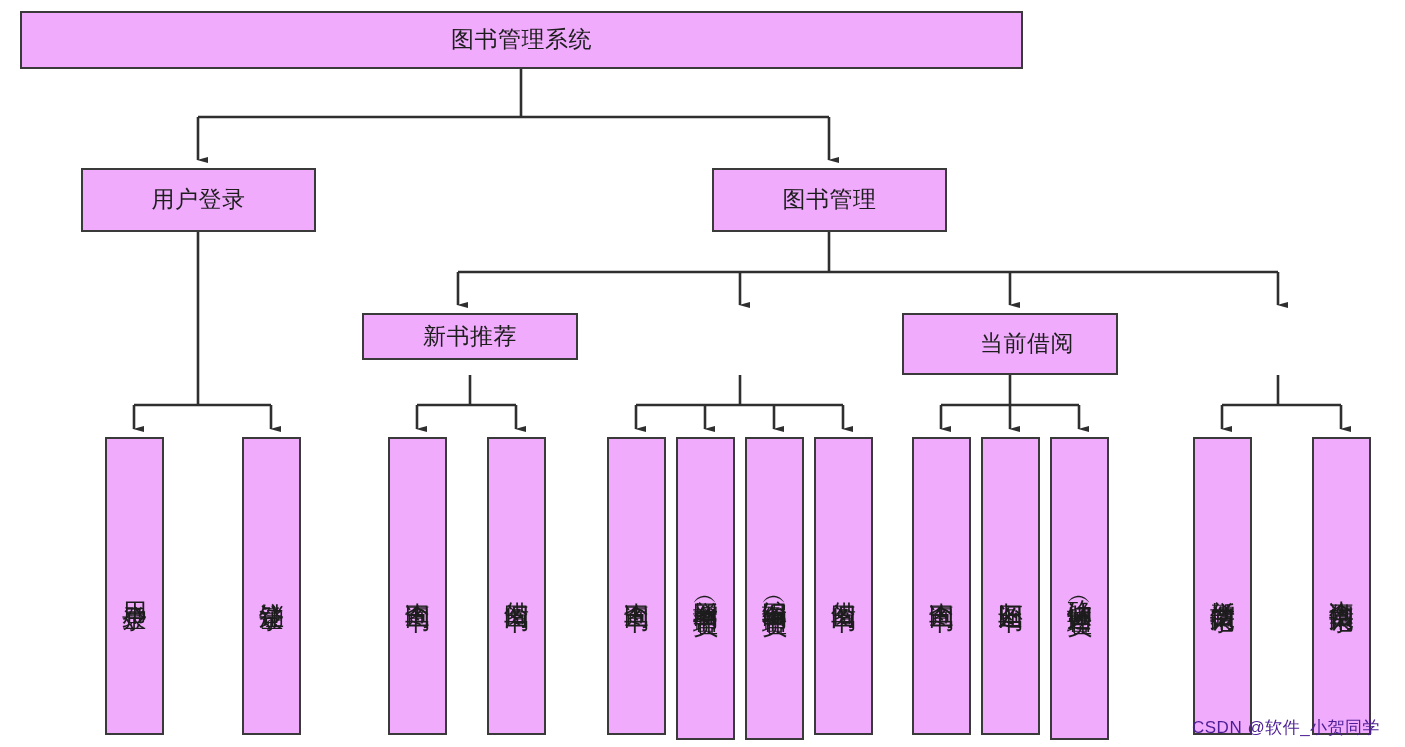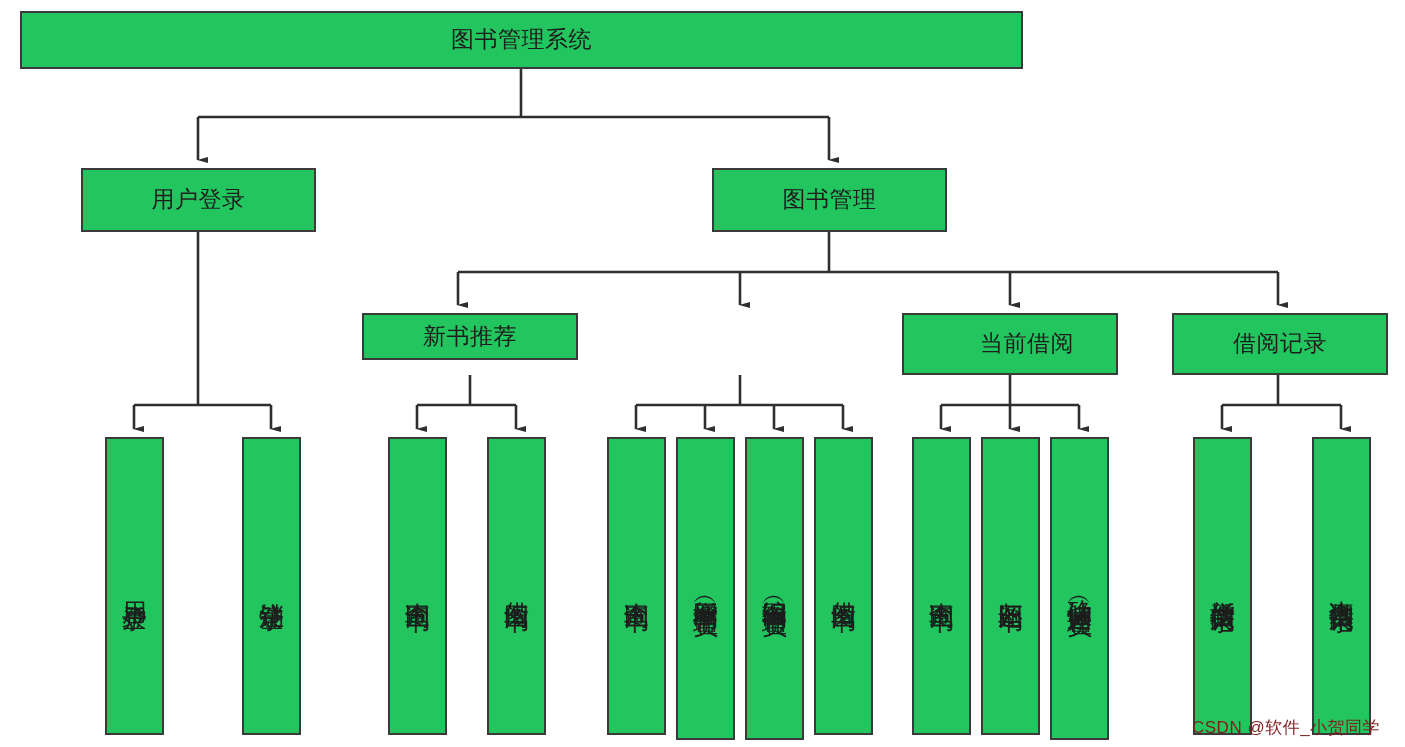--- a/index.html
+++ b/index.html
@@ -21,21 +21,21 @@
     position: absolute;
     left: 0;
     top: 0;
     width: 1405px;
     height: 747px;
     pointer-events: none;
   }
   .node {
     position: absolute;
     box-sizing: border-box;
-    background: #22c55e;
+    background: #f0abfc;
     border: 2px solid #3a3a3a;
     display: flex;
     align-items: center;
     justify-content: center;
     color: #1d1d1d;
   }
   .node .label {
     display: block;
     text-align: center;
     line-height: 1.18;
@@ -57,21 +57,21 @@
     writing-mode: vertical-rl;
     text-orientation: upright;
     font-size: 25px;
     line-height: 1.08;
     letter-spacing: 2px;
     white-space: nowrap;
   }
   .watermark {
     position: absolute;
     font-size: 17px;
-    color: #7f1d1d;
+    color: #4c1d95;
     white-space: nowrap;
     letter-spacing: 0.5px;
   }
 </style>
 </head>
 <body>
 
 <div id="canvas">
 
   <svg id="wires" viewBox="0 0 1405 747" width="1405" height="747">
@@ -134,23 +134,20 @@
   <div class="node horizontal" style="left:712px; top:168px; width:235px; height:64px;">
     <span class="label">图书管理</span>
   </div>
 
   <div class="node horizontal" style="left:362px; top:313px; width:216px; height:47px;align-items:center;">
     <span class="label">新书推荐</span>
   </div>
   <div class="node horizontal" style="left:902px; top:313px; width:216px; height:62px;padding-left:34px;">
     <span class="label">当前借阅</span>
   </div>
-  <div class="node horizontal" style="left:1172px; top:313px; width:216px; height:62px;">
-    <span class="label">借阅记录</span>
-  </div>
 
   <div class="node vertical" style="left:105px; top:437px; width:59px; height:298px;">
     <span class="label">用户登录</span>
   </div>
   <div class="node vertical" style="left:242px; top:437px; width:59px; height:298px;">
     <span class="label">注销登录</span>
   </div>
 
   <div class="node vertical" style="left:388px; top:437px; width:59px; height:298px;">
     <span class="label">查询图书</span>

